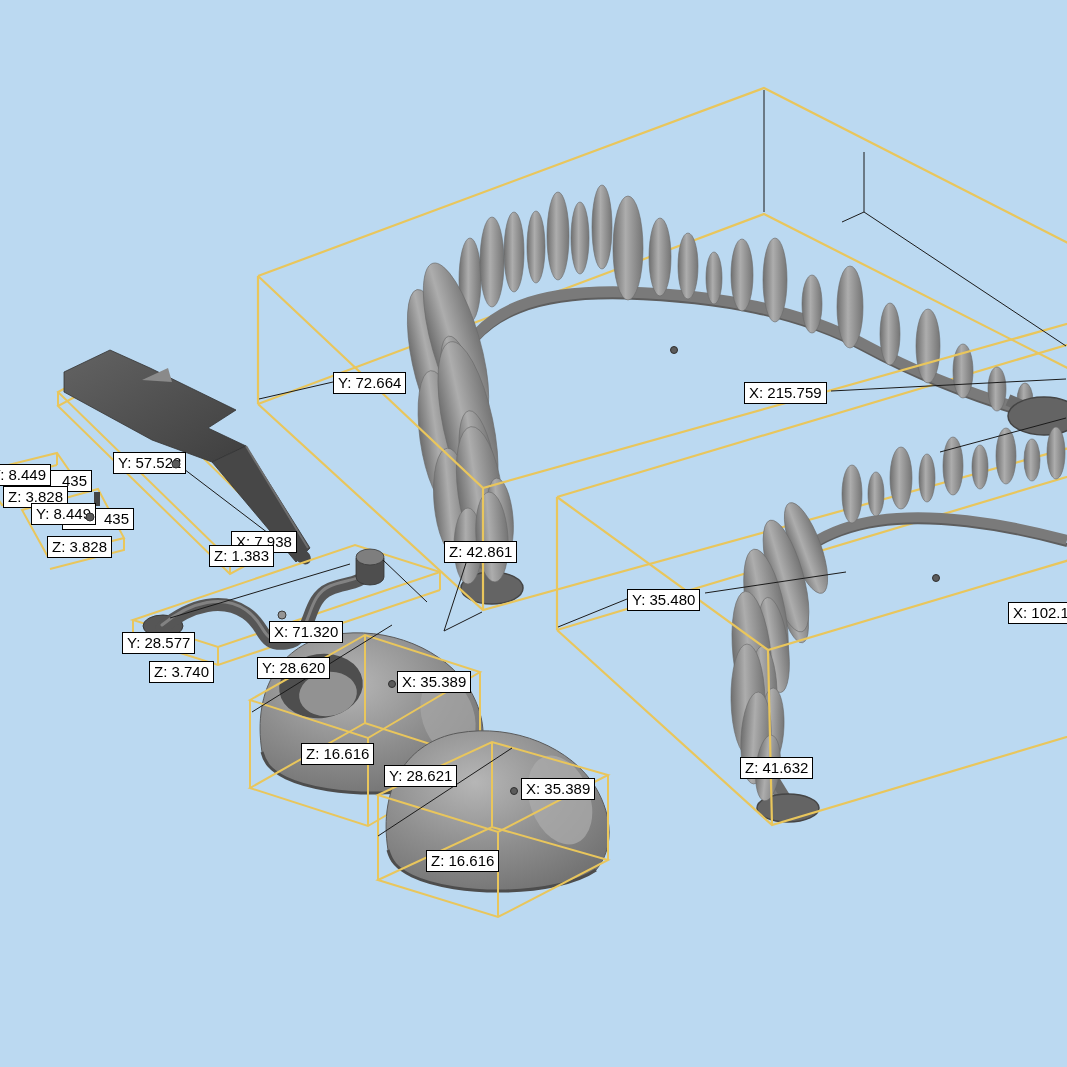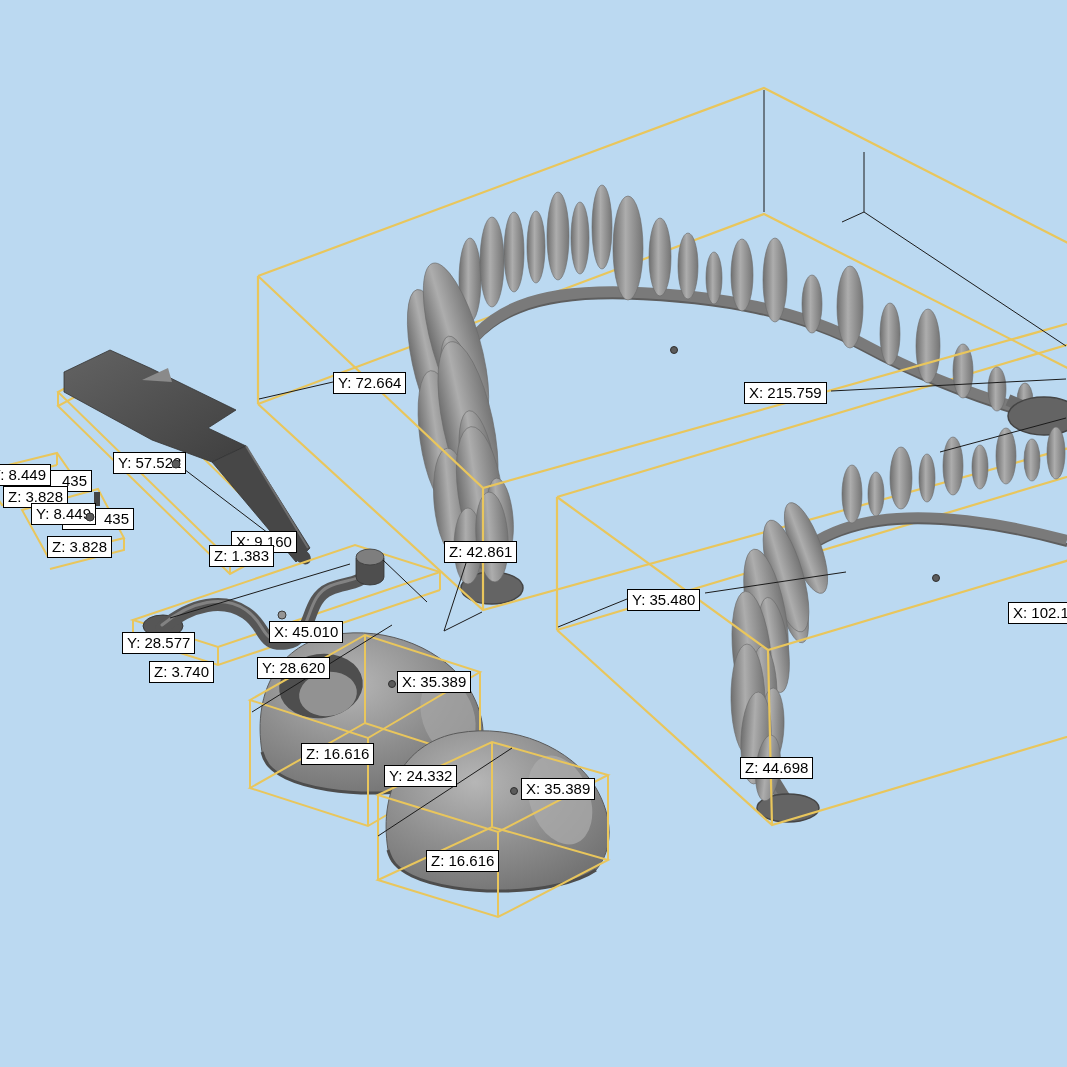--- a/index.html
+++ b/index.html
@@ -210,43 +210,43 @@
   </g>
 </svg>
 
 <div class="labels-layer">
   <div class="dim-label" style="left:333px;top:372px">Y: 72.664</div>
   <div class="dim-label" style="left:744px;top:382px">X: 215.759</div>
   <div class="dim-label" style="left:444px;top:541px">Z: 42.861</div>
 
   <div class="dim-label" style="left:627px;top:589px">Y: 35.480</div>
   <div class="dim-label" style="left:1008px;top:602px;width:80px">X: 102.1</div>
-  <div class="dim-label" style="left:740px;top:757px">Z: 44.698</div>
+  <div class="dim-label" style="left:740px;top:757px">Z: 41.632</div>
 
   <div class="dim-label" style="left:113px;top:452px">Y: 57.522</div>
-  <div class="dim-label" style="left:231px;top:531px">X: 9.160</div>
+  <div class="dim-label" style="left:231px;top:531px">X: 7.938</div>
   <div class="dim-label" style="left:209px;top:545px">Z: 1.383</div>
 
   <div class="dim-label partial" style="left:20px;top:470px">435</div>
   <div class="dim-label" style="left:-14px;top:464px">Y: 8.449</div>
   <div class="dim-label" style="left:3px;top:486px">Z: 3.828</div>
 
   <div class="dim-label partial" style="left:62px;top:508px">435</div>
   <div class="dim-label" style="left:31px;top:503px">Y: 8.449</div>
   <div class="dim-label" style="left:47px;top:536px">Z: 3.828</div>
 
-  <div class="dim-label" style="left:269px;top:621px">X: 45.010</div>
+  <div class="dim-label" style="left:269px;top:621px">X: 71.320</div>
   <div class="dim-label" style="left:122px;top:632px">Y: 28.577</div>
   <div class="dim-label" style="left:149px;top:661px">Z: 3.740</div>
 
   <div class="dim-label" style="left:257px;top:657px">Y: 28.620</div>
   <div class="dim-label" style="left:397px;top:671px">X: 35.389</div>
   <div class="dim-label" style="left:301px;top:743px">Z: 16.616</div>
 
-  <div class="dim-label" style="left:384px;top:765px">Y: 24.332</div>
+  <div class="dim-label" style="left:384px;top:765px">Y: 28.621</div>
   <div class="dim-label" style="left:521px;top:778px">X: 35.389</div>
   <div class="dim-label" style="left:426px;top:850px">Z: 16.616</div>
 
   <div class="marker-dot" style="left:176px;top:464px"></div>
   <div class="marker-dot" style="left:90px;top:517px"></div>
 </div>
 
 </div>
 
 </body></html>

